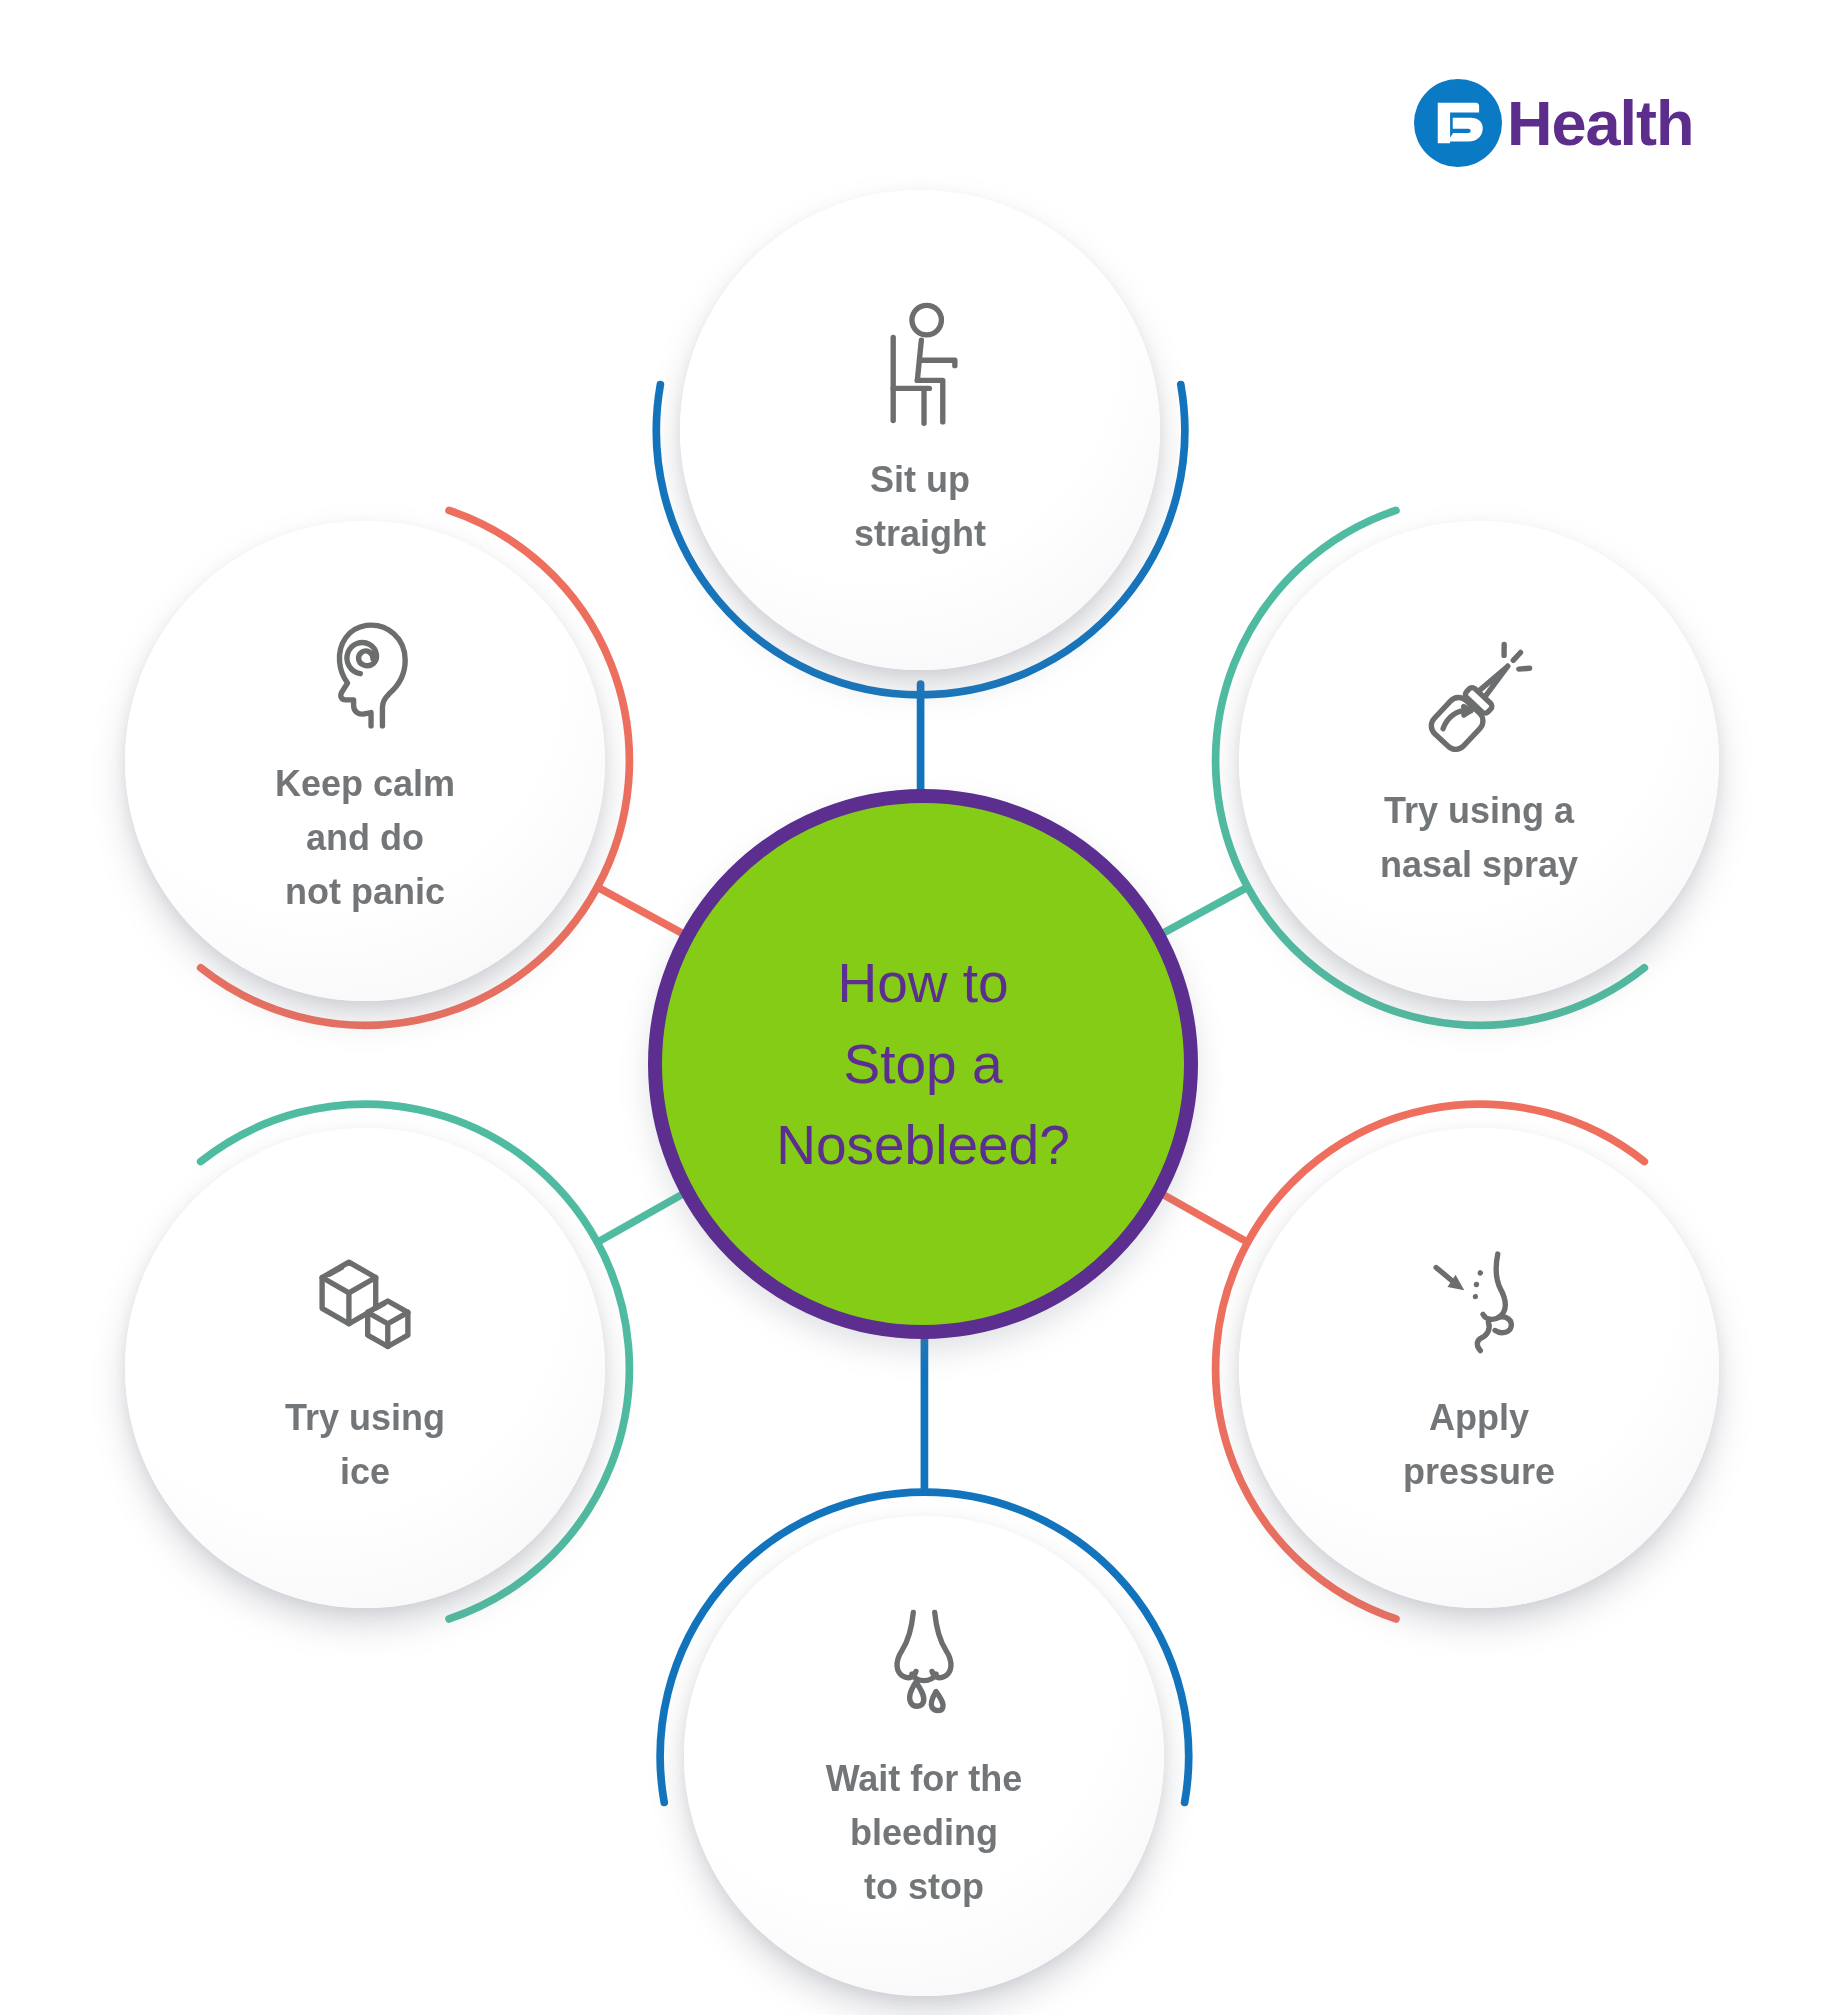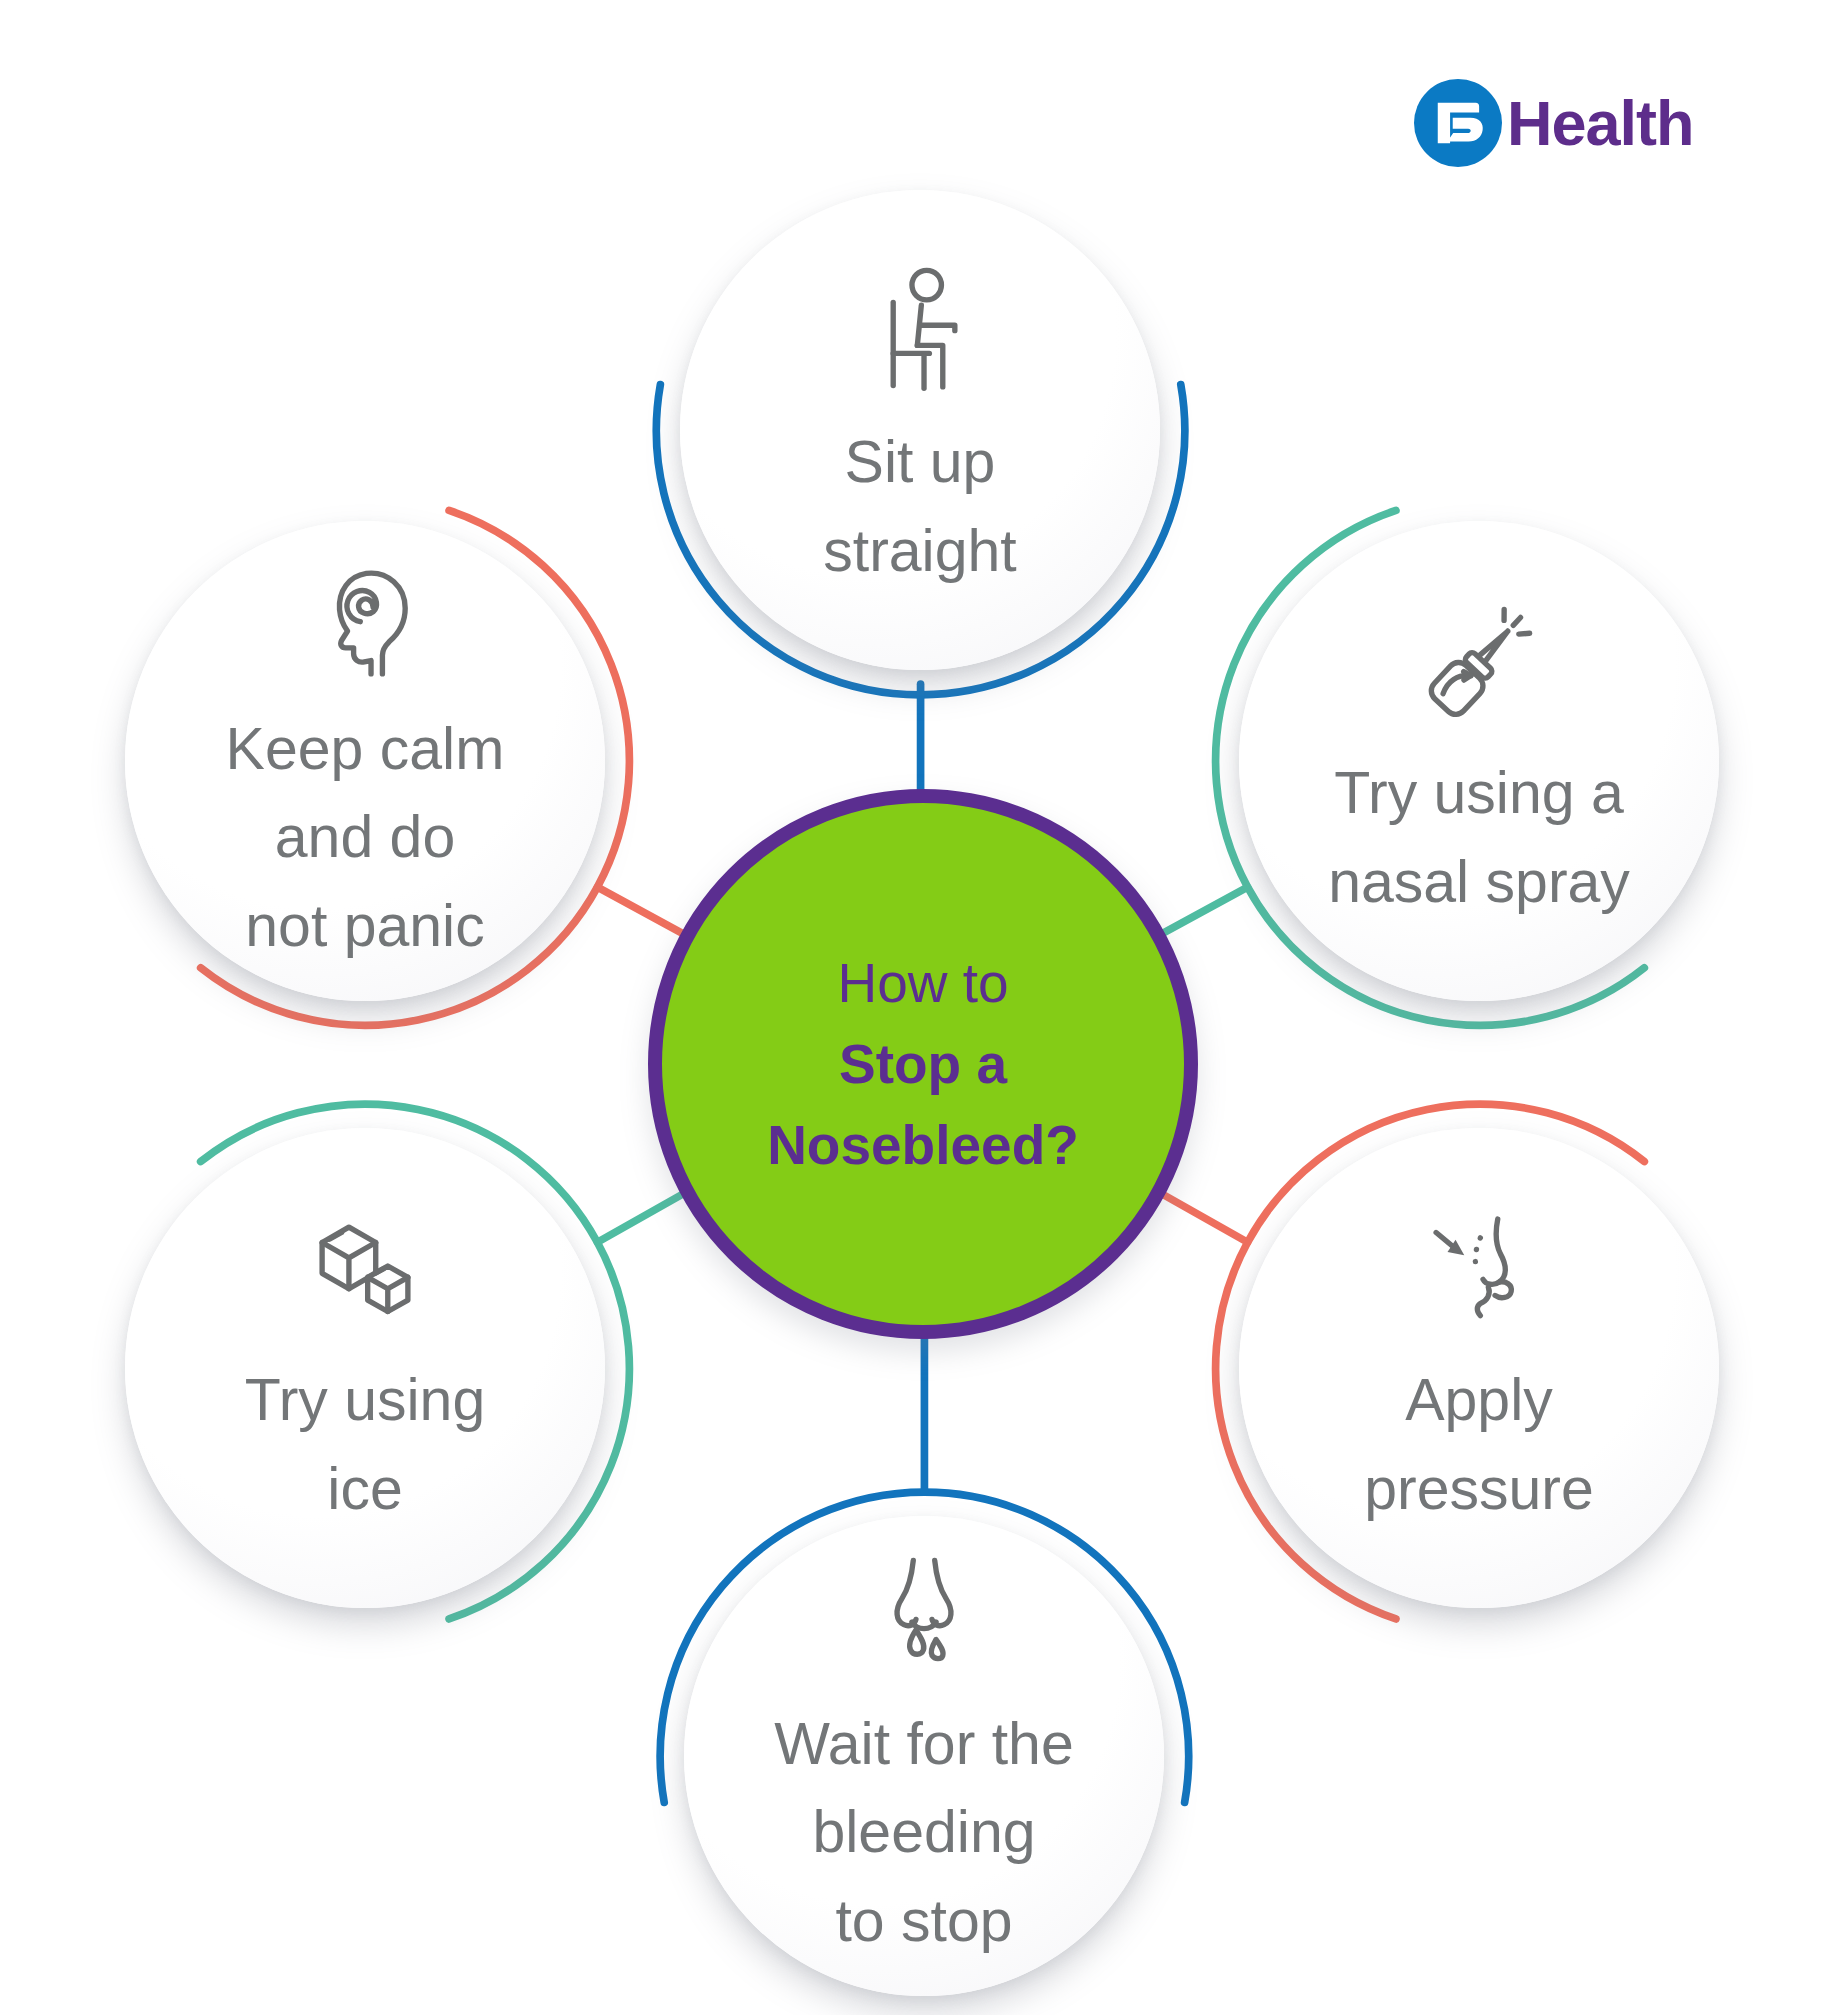--- a/index.html
+++ b/index.html
@@ -9,29 +9,29 @@
   }
   svg.wires{position:absolute;left:0;top:0;z-index:1;}
   .node{
     position:absolute;width:480px;height:480px;border-radius:50%;
     background:radial-gradient(circle at 40% 30%, #ffffff 55%, #f3f3f6 100%);
     box-shadow:0 17.3px 33px rgba(125,128,142,.30), 0 4.8px 11.5px rgba(125,128,142,.12);
     display:flex;flex-direction:column;align-items:center;justify-content:center;
     gap:19px;z-index:2;text-align:center;
   }
   .node .icon{width:134px;height:134px;flex:0 0 auto;}
-  .node .label{color:#737678;font-size:59px;line-height:1.5;font-weight:400;}
+  .node .label{color:#737678;font-size:36px;line-height:1.5;font-weight:700;}
   .hub{
     position:absolute;left:648px;top:789px;width:550px;height:550px;border-radius:50%;
     box-sizing:border-box;border:14.4px solid #5B2E90;background:#84cc16;
     box-shadow:0 13.4px 29px rgba(125,128,142,.22);
     display:flex;flex-direction:column;align-items:center;justify-content:center;
     z-index:3;text-align:center;
   }
-  .hub .hline{color:#5B2E90;font-size:55px;line-height:81px;font-weight:700;}
+  .hub .hline{color:#5B2E90;font-size:55px;line-height:81px;font-weight:400;}
   .hub .hline.regular{font-weight:500;}
   .logo{
     position:absolute;left:1414px;top:79px;display:flex;align-items:center;gap:5px;z-index:4;
   }
   .logo .mark{width:88px;height:88px;}
   .logo .brand{color:#5D2D8B;font-size:63px;font-weight:700;letter-spacing:-1px;}
   .icon g{fill:none;stroke-width:4;stroke-linecap:round;stroke-linejoin:round;}
 </style>
 </head>
 <body>

